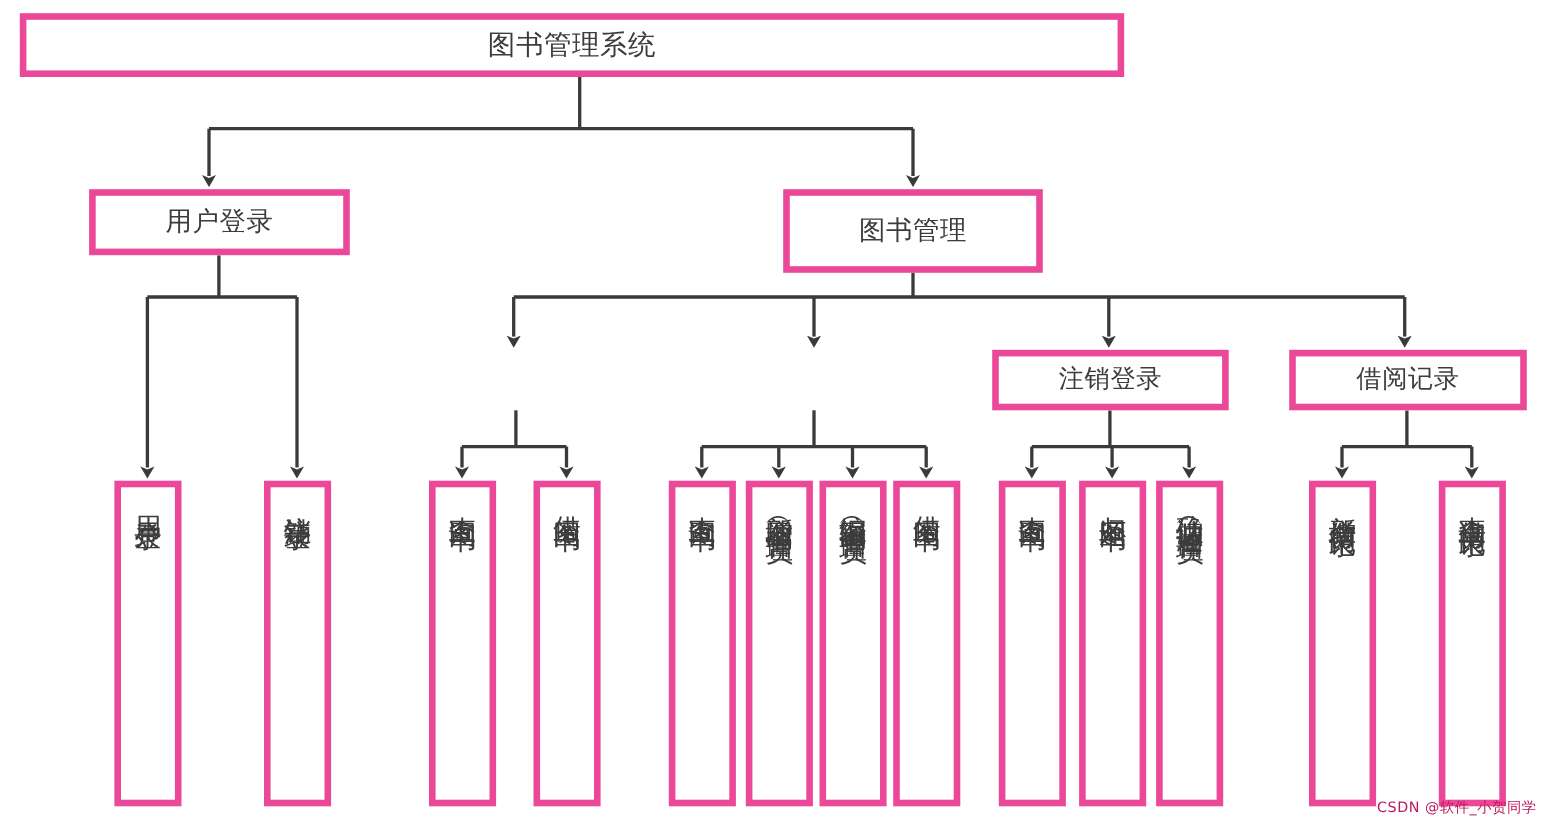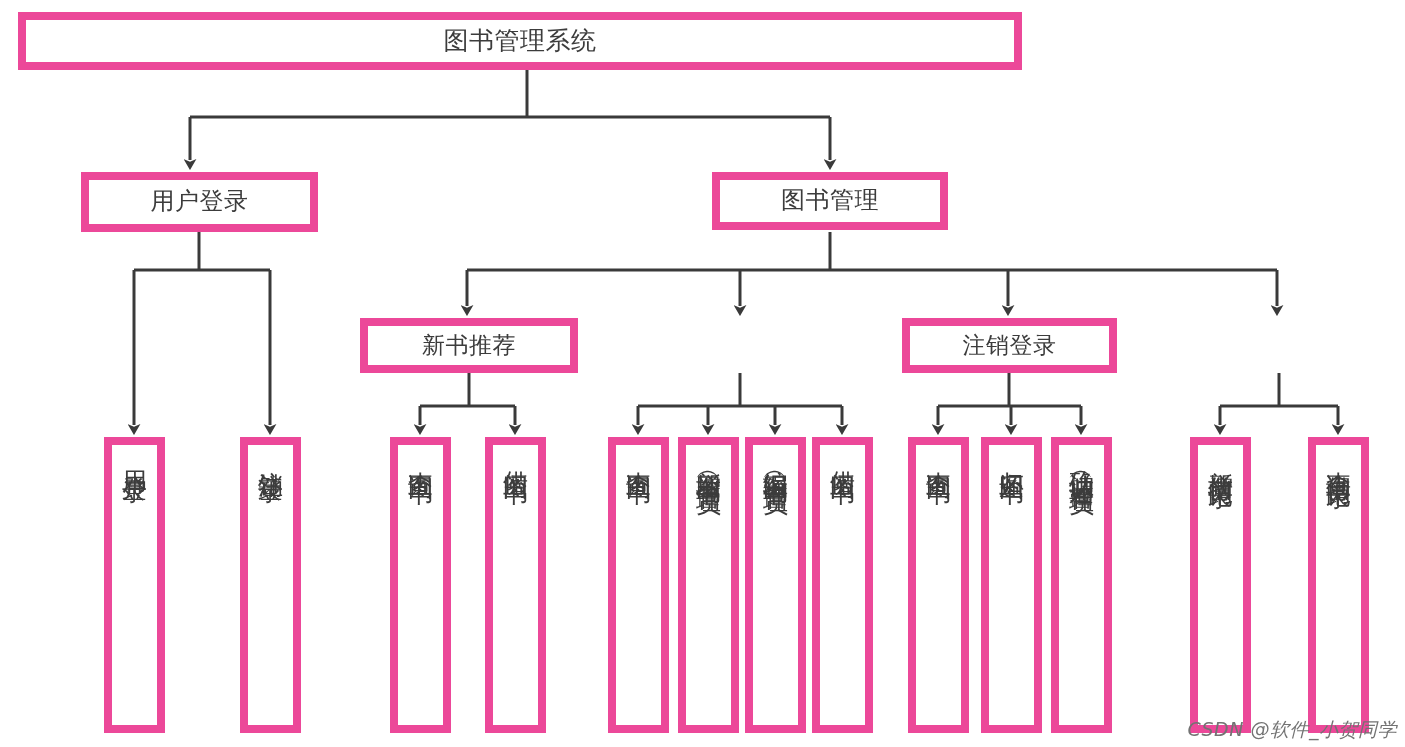--- a/index.html
+++ b/index.html
@@ -24,21 +24,21 @@
     left: 0;
     top: 0;
     width: 1405px;
     height: 747px;
     pointer-events: none;
   }
   .node {
     position: absolute;
     box-sizing: border-box;
     background: #ffffff;
-    border: 8px solid #ec4899;
+    border: 6px solid #ec4899;
     display: flex;
     align-items: center;
     justify-content: center;
     text-align: center;
   }
   .node .node-label {
     display: block;
     line-height: 1.22;
     letter-spacing: 0.5px;
     color: #3c3c3c;
@@ -64,25 +64,24 @@
     font-size: 25px;
     line-height: 1;
     letter-spacing: 3px;
     white-space: nowrap;
     color: #3c3c3c;
   }
   #watermark {
     position: absolute;
     right: 8px;
     bottom: 4px;
-    font-size: 19px;
-    color: #737373;
+    font-size: 13px;
+    color: #be185d;
     letter-spacing: 0.5px;
     white-space: nowrap;
-    font-style: italic;
   }
 </style>
 </head>
 <body>
 
 <div id="diagram-root">
 
   <svg id="edge-layer" viewBox="0 0 1405 747" width="1405" height="747" xmlns="http://www.w3.org/2000/svg">
     <defs>
       <marker id="arrow" viewBox="0 0 12 14" refX="1" refY="7" markerWidth="11" markerHeight="13" orient="auto-start-reverse" markerUnits="userSpaceOnUse">
@@ -133,29 +132,29 @@
     </g>
   </svg>
 
   <div class="node root" id="node-root" style="left: 18px; top: 12px; width: 1004px; height: 58px;">
     <span class="node-label">图书管理系统</span>
   </div>
 
   <div class="node level2" id="node-user-login" style="left: 81px; top: 172px; width: 237px; height: 60px;">
     <span class="node-label">用户登录</span>
   </div>
-  <div class="node level2" id="node-book-manage" style="left: 712px; top: 172px; width: 236px; height: 58px;">
+  <div class="node level2" id="node-book-manage" style="left: 712px; top: 172px; width: 236px; height: 76px;">
     <span class="node-label">图书管理</span>
   </div>
 
-  <div class="node level3" id="node-new-book-recommend" style="left: 360px; top: 318px; width: 218px; height: 55px;">
-    <span class="node-label">新书推荐</span>
-  </div>
   <div class="node level3" id="node-current-borrow" style="left: 902px; top: 318px; width: 215px; height: 55px;">
     <span class="node-label">注销登录</span>
+  </div>
+  <div class="node level3" id="node-borrow-record" style="left: 1172px; top: 318px; width: 216px; height: 55px;">
+    <span class="node-label">借阅记录</span>
   </div>
 
   <div class="node leaf" id="node-leaf-0" style="left: 104px; top: 437px; width: 61px; height: 296px;">
     <span class="node-label">用户登录</span>
   </div>
   <div class="node leaf" id="node-leaf-1" style="left: 240px; top: 437px; width: 61px; height: 296px;">
     <span class="node-label">注销登录</span>
   </div>
   <div class="node leaf" id="node-leaf-2" style="left: 390px; top: 437px; width: 61px; height: 296px;">
     <span class="node-label">查询图书</span>

